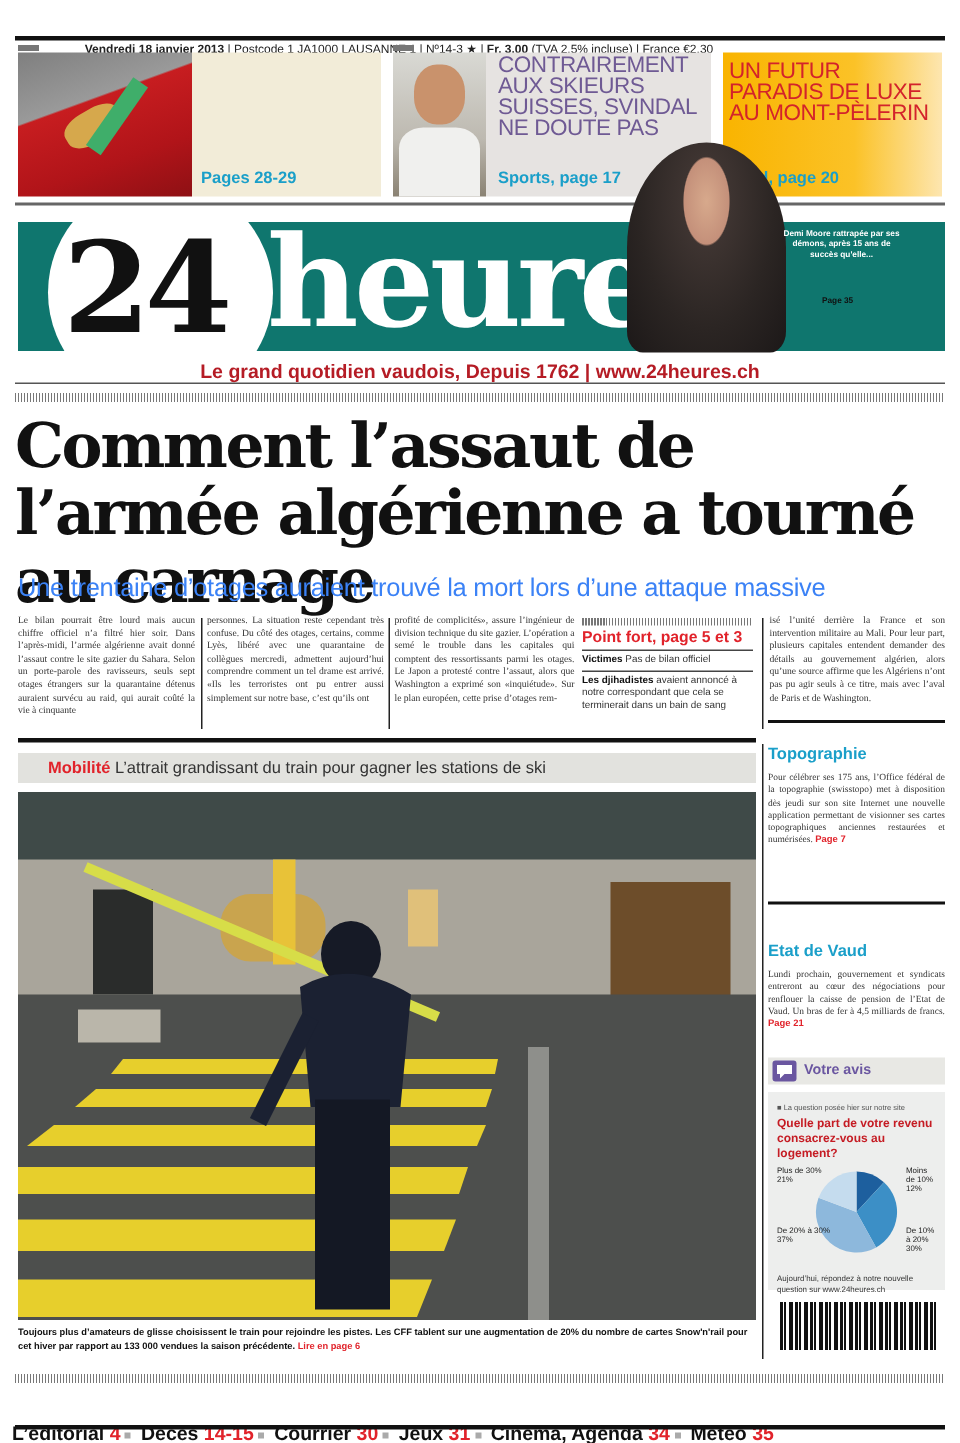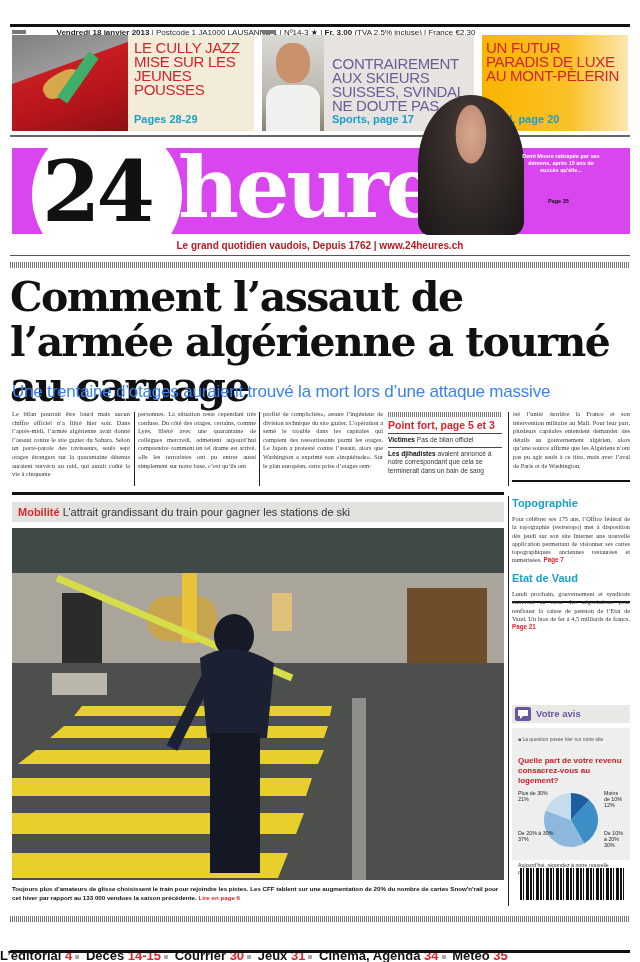--- a/index.html
+++ b/index.html
@@ -6,62 +6,62 @@
 body{width:640px;height:962px;background:#fff;font-family:"Liberation Sans",sans-serif;position:relative;overflow:hidden;color:#111}
 .abs{position:absolute}
 .dateline{left:0;top:28px;width:532px;text-align:center;font-size:8px;color:#222}
 .dateline b{font-weight:bold}
 .rule-top{left:10px;top:24px;width:620px;height:3px;background:#111}
 .tiny-label{font-size:3px;width:14px;height:4px;background:#777}
 .teaser{top:35px;height:96px}
 .t1img{left:12px;width:116px;background:linear-gradient(160deg,#7f7f7f 0%,#9a9a9a 35%,#c71d20 36%,#b11419 70%,#8e1014 100%)}
 .t1txt{left:128px;width:126px;background:#f2ecd8;padding:6px 6px}
 .t2img{left:262px;width:62px;background:linear-gradient(180deg,#d9d9d4,#bdb9b0 60%,#8a8273)}
-.t2txt{left:324px;width:150px;background:#e6e3e1;padding:22px 8px}
+.t2txt{left:324px;width:150px;background:#e6e3e1;padding:2px 8px}
 .t3txt{left:482px;width:146px;background:linear-gradient(90deg,#f9b400 0%,#fbc227 60%,#fde6b0 100%);padding:6px 4px}
 .thead{font-size:15px;line-height:14px;letter-spacing:-0.3px}
 .tpage{font-size:11px;font-weight:bold;color:#1a9fc9;position:absolute;bottom:6px}
 .rule-mid{left:10px;top:135px;width:620px;height:2px;background:#666}
-.mast{left:12px;top:148px;width:618px;height:86px;background:#d946ef;overflow:hidden}
+.mast{left:12px;top:148px;width:618px;height:86px;background:#0f766e;overflow:hidden}
 .circle{position:absolute;left:20px;top:-28px;width:150px;height:150px;border-radius:50%;background:#fff}
 .n24{position:absolute;left:30px;top:-6px;font-family:"DejaVu Serif",serif;font-weight:bold;font-size:84px;color:#111;letter-spacing:-4px}
 .heures{position:absolute;left:166px;top:-10px;font-family:"DejaVu Serif",serif;font-weight:bold;font-size:84px;color:#fff;letter-spacing:-3px}
 .celeb{left:418px;top:95px;width:106px;height:140px;background:radial-gradient(ellipse at 50% 28%,#d7a98c 0%,#c4907a 20%,#3e3431 21%,#2b2523 60%,#1c1818 100%);border-radius:50% 50% 10% 10%}
 .promo{left:520px;top:153px;width:82px;font-size:5.5px;line-height:7px;color:#fff;font-weight:bold;text-align:center}
 .promo-page{left:548px;top:198px;font-size:5.5px;color:#111;font-weight:bold}
-.tagline{left:0;top:240px;width:640px;text-align:center;font-size:10px;font-weight:bold;color:#b51c25}
+.tagline{left:0;top:240px;width:640px;text-align:center;font-size:13px;font-weight:bold;color:#b51c25}
 .rule-tag{left:10px;top:255px;width:620px;height:1px;background:#555}
 .hatch{height:6px;background:repeating-linear-gradient(90deg,#777 0 1px,#fff 1px 2px)}
 .headline{left:10px;top:275px;width:620px;font-family:"DejaVu Serif",serif;font-weight:bold;font-size:41px;line-height:45px;letter-spacing:-1.6px;color:#111}
 .deck{left:12px;top:382px;width:620px;font-size:17px;color:#3b82f6;letter-spacing:-0.2px}
 .col{top:410px;font-family:"Liberation Serif",serif;font-size:6.4px;line-height:8.6px;color:#333;text-align:justify}
 .vrule{width:1px;background:#222}
 .pf{left:388px;top:412px;width:114px}
 .pf-title{font-size:10.5px;font-weight:bold;color:#e1232b;margin-top:2px}
 .pf-line{border-top:1px solid #444;margin-top:2px;padding-top:2px;font-size:6.6px;line-height:8.5px;color:#333}
 .pf-line b{color:#111}
 .rule-thick{height:3px;background:#111}
-.mob{left:12px;top:502px;width:492px;height:20px;background:#e2e2de;padding:4px 6px;font-size:11px;color:#333}
+.mob{left:12px;top:502px;width:492px;height:20px;background:#e2e2de;padding:4px 20px;font-size:11px;color:#333}
 .mob b{color:#e1232b}
 .photo{left:12px;top:528px;width:492px;height:352px;overflow:hidden;background:#5a5b57}
 .cap{left:12px;top:885px;width:492px;font-size:6.2px;line-height:8.6px;font-weight:bold;color:#111}
 .cap span{color:#e1232b}
 .side{left:512px;width:118px}
 .kicker{font-size:11px;font-weight:bold;color:#1a9fc9}
 .shead{font-size:11.5px;font-weight:bold;line-height:13px;color:#111}
 .sbody{font-family:"Liberation Serif",serif;font-size:6.3px;line-height:8.3px;color:#333;text-align:justify;margin-top:6px}
 .sbody span{color:#e1232b;font-family:"Liberation Sans",sans-serif;font-weight:bold}
 .avis-head{left:512px;top:705px;width:118px;height:18px;background:#e8e8e4;font-size:9.5px;font-weight:bold;color:#6a56a0;padding:3px 0 0 24px}
 .avis-icon{position:absolute;left:3px;top:2px;width:16px;height:14px;background:#6a56a0;border-radius:2px}
 .poll{left:512px;top:728px;width:118px;height:132px;background:#edeeed;padding:8px 6px}
 .poll-q1{font-size:5px;color:#555}
-.poll-q2{font-size:8px;line-height:10px;color:#c51c24;font-weight:bold;margin-top:14px}
+.poll-q2{font-size:8px;line-height:10px;color:#c51c24;font-weight:bold;margin-top:2px}
 .pie-lbl{position:absolute;font-size:5.3px;line-height:6px;color:#222}
 .barcode{left:520px;top:868px;width:106px;height:32px;background:repeating-linear-gradient(90deg,#111 0 2px,#fff 2px 3px,#111 3px 4px,#fff 4px 6px,#111 6px 9px,#fff 9px 10px)}
-.foot{left:0;top:948px;width:524px;text-align:left;font-size:13px;font-weight:bold;color:#111}
+.foot{left:0;top:948px;width:524px;text-align:center;font-size:13px;font-weight:bold;color:#111}
 .foot .pg{color:#e1232b}
 .foot .sep{display:inline-block;width:4px;height:4px;background:#aaa;margin:0 3px;vertical-align:middle}
 </style>
 </head>
 <body>
 
 <div class="abs dateline">
   <b>Vendredi 18 janvier 2013</b> |
   <span>Postcode 1 JA1000 LAUSANNE 1</span> |
   <span>Nº14-3 ★</span> |
@@ -71,21 +71,20 @@
 </div>
 <div class="abs rule-top"></div>
 <div class="abs tiny-label" style="left:12px;top:30px"></div>
 <div class="abs tiny-label" style="left:262px;top:30px"></div>
 
 <div class="abs teaser t1img">
   <div style="position:absolute;left:30px;top:38px;width:40px;height:22px;background:#d6a84c;border-radius:40%;transform:rotate(-30deg)"></div>
   <div style="position:absolute;left:60px;top:15px;width:12px;height:55px;background:#3fae6a;transform:rotate(35deg)"></div>
 </div>
 <div class="abs teaser t1txt">
-  <div class="thead" style="color:#d3232b">LE CULLY JAZZ MISE SUR LES JEUNES POUSSES</div>
   <div class="tpage">Pages 28-29</div>
 </div>
 
 <div class="abs teaser t2img">
   <div style="position:absolute;left:14px;top:8px;width:34px;height:40px;background:#c9926c;border-radius:45%"></div>
   <div style="position:absolute;left:4px;top:50px;width:54px;height:46px;background:#f0f0ee;border-radius:30% 30% 0 0"></div>
 </div>
 <div class="abs teaser t2txt">
   <div class="thead" style="color:#6f5a94">CONTRAIREMENT AUX SKIEURS SUISSES, SVINDAL NE DOUTE PAS</div>
   <div class="tpage">Sports, page 17</div>
@@ -175,21 +174,21 @@
 <div class="abs vrule" style="left:508px;top:496px;height:410px"></div>
 
 <div class="abs side" style="top:497px">
   <div class="kicker">Topographie</div>
   <div class="sbody">
     <span style="color:#333;font-family:'Liberation Serif',serif;font-weight:normal">Pour célébrer ses 175 ans, l’Office fédéral de la topographie (swisstopo) met à disposition dès jeudi sur son site Internet une nouvelle application permettant de visionner ses cartes topographiques anciennes restaurées et numérisées.</span>
     <span>Page 7</span>
   </div>
 </div>
 <div class="abs rule-thick" style="left:512px;top:601px;width:118px;height:2px"></div>
-<div class="abs side" style="top:572px">
+<div class="abs side" style="top:628px">
   <div class="kicker">Etat de Vaud</div>
   <div class="sbody">
     <span style="color:#333;font-family:'Liberation Serif',serif;font-weight:normal">Lundi prochain, gouvernement et syndicats entreront au cœur des négociations pour renflouer la caisse de pension de l’Etat de Vaud. Un bras de fer à 4,5 milliards de francs.</span>
     <span>Page 21</span>
   </div>
 </div>
 
 <div class="abs avis-head">
   <div class="avis-icon">
     <svg width="16" height="14" viewBox="0 0 16 14">

